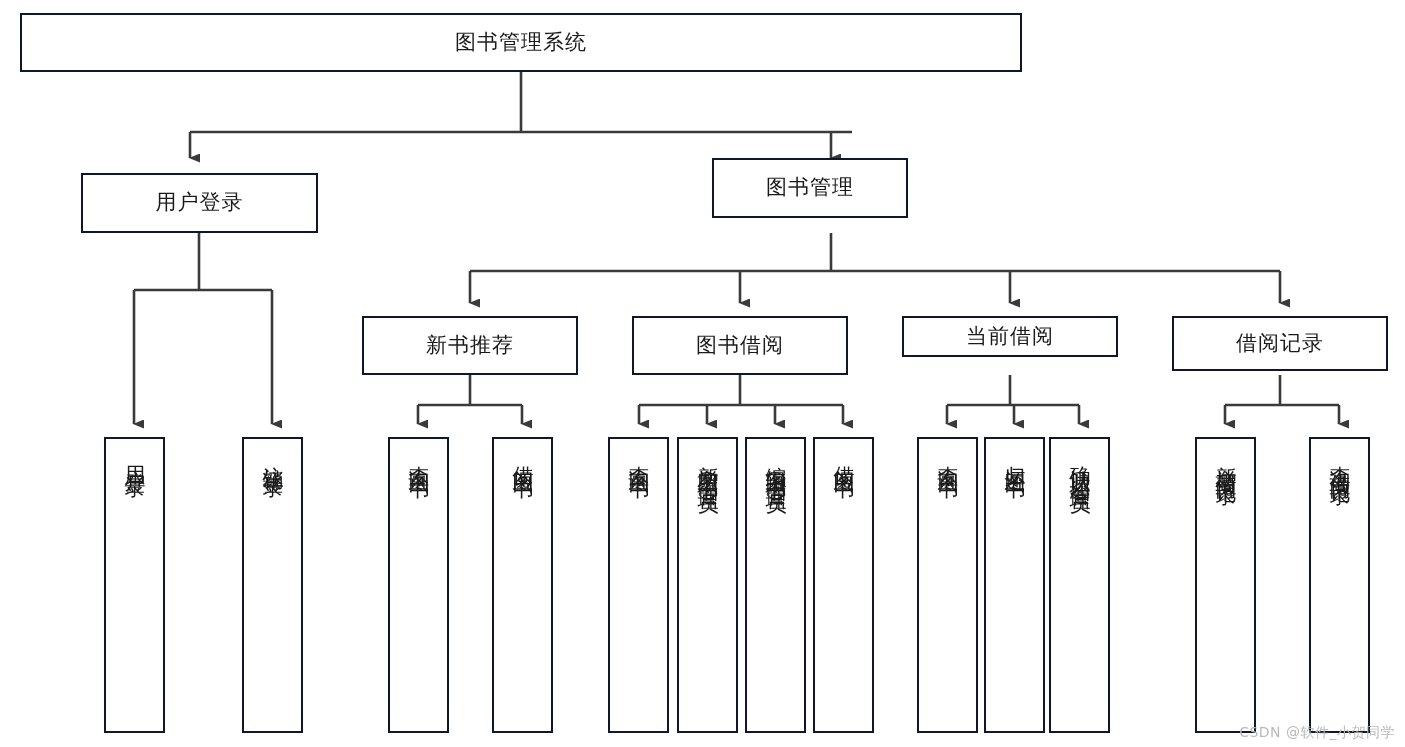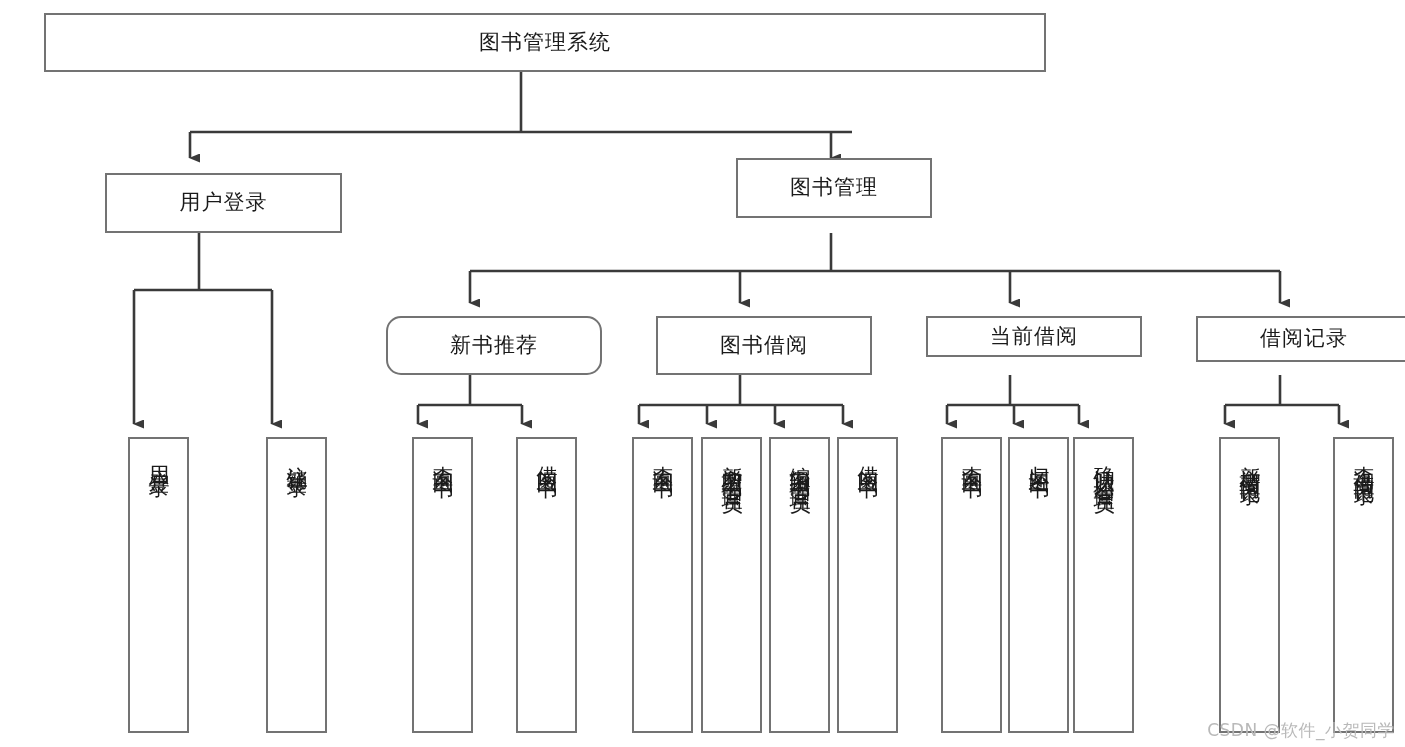--- a/index.html
+++ b/index.html
@@ -24,26 +24,25 @@
     left: 0;
     top: 0;
     width: 1405px;
     height: 747px;
     pointer-events: none;
   }
   .node {
     position: absolute;
     box-sizing: border-box;
     background: #ffffff;
-    border: 2px solid #737373;
+    border: 2px solid #0f172a;
     display: flex;
     align-items: center;
     justify-content: center;
     color: #1a1a1a;
-    margin-left: 24px;
   }
   .node-label {
     display: block;
     text-align: center;
     line-height: 1.12;
     color: #1a1a1a;
   }
   .horiz .node-label {
     font-size: 21px;
     letter-spacing: 1px;
@@ -59,21 +58,21 @@
     font-size: 21px;
     letter-spacing: 4px;
     line-height: 1;
     white-space: nowrap;
     margin: 0 auto;
   }
   .watermark {
     position: absolute;
     right: 10px;
     bottom: 5px;
-    font-size: 17px;
+    font-size: 14px;
     color: #b9b9b9;
     letter-spacing: 0.5px;
     white-space: nowrap;
     font-family: "DejaVu Sans", "Liberation Sans", sans-serif;
   }
 </style>
 </head>
 <body>
 
 <div id="diagram-root">
@@ -132,30 +131,30 @@
     <span class="node-label">图书管理系统</span>
   </div>
 
   <div class="node horiz" style="left:81px; top:173px; width:237px; height:60px;">
     <span class="node-label">用户登录</span>
   </div>
   <div class="node horiz" style="left:712px; top:158px; width:196px; height:60px;">
     <span class="node-label">图书管理</span>
   </div>
 
-  <div class="node horiz" style="left:362px; top:316px; width:216px; height:59px;border-radius:15px;">
+  <div class="node horiz" style="left:362px; top:316px; width:216px; height:59px;">
     <span class="node-label">新书推荐</span>
   </div>
   <div class="node horiz" style="left:632px; top:316px; width:216px; height:59px;justify-content:center;">
     <span class="node-label">图书借阅</span>
   </div>
   <div class="node horiz" style="left:902px; top:316px; width:216px; height:41px;">
     <span class="node-label">当前借阅</span>
   </div>
-  <div class="node horiz" style="left:1172px; top:316px; width:216px; height:46px;">
+  <div class="node horiz" style="left:1172px; top:316px; width:216px; height:55px;">
     <span class="node-label">借阅记录</span>
   </div>
 
   <div class="node vert" style="left:104px; top:437px; width:61px; height:296px;">
     <span class="node-label">用户登录</span>
   </div>
   <div class="node vert" style="left:242px; top:437px; width:61px; height:296px;">
     <span class="node-label">注销登录</span>
   </div>
 

